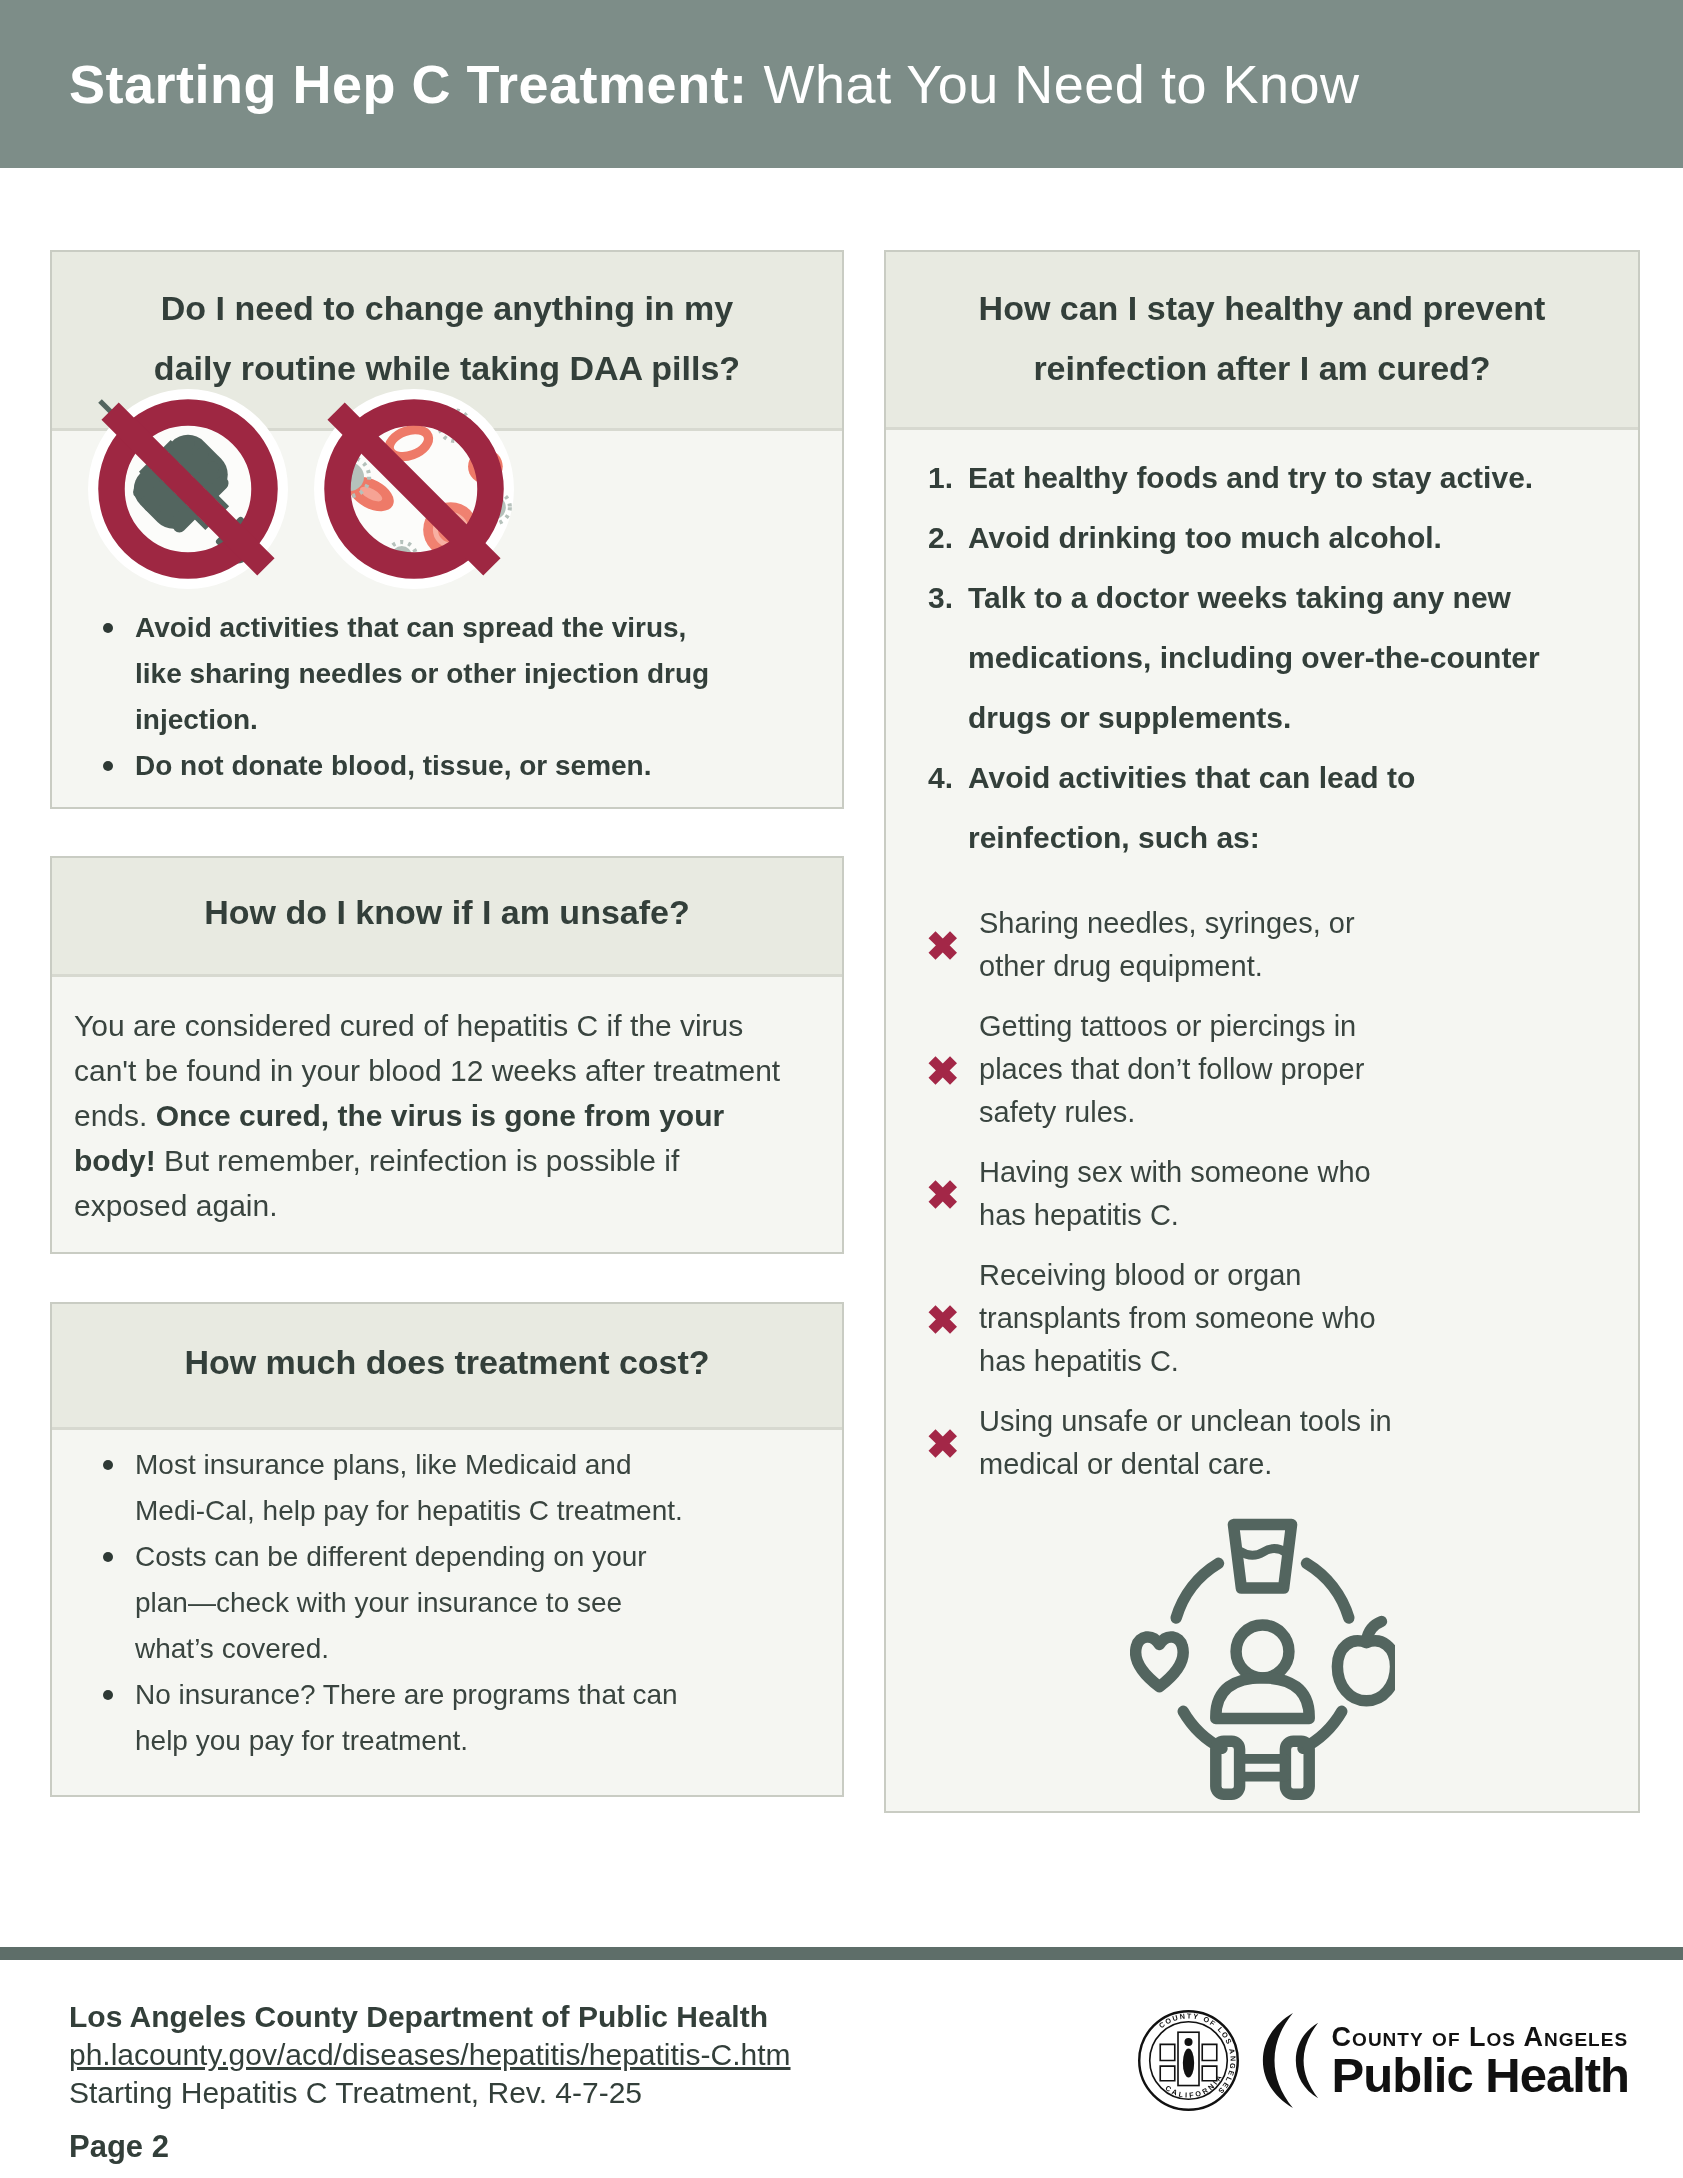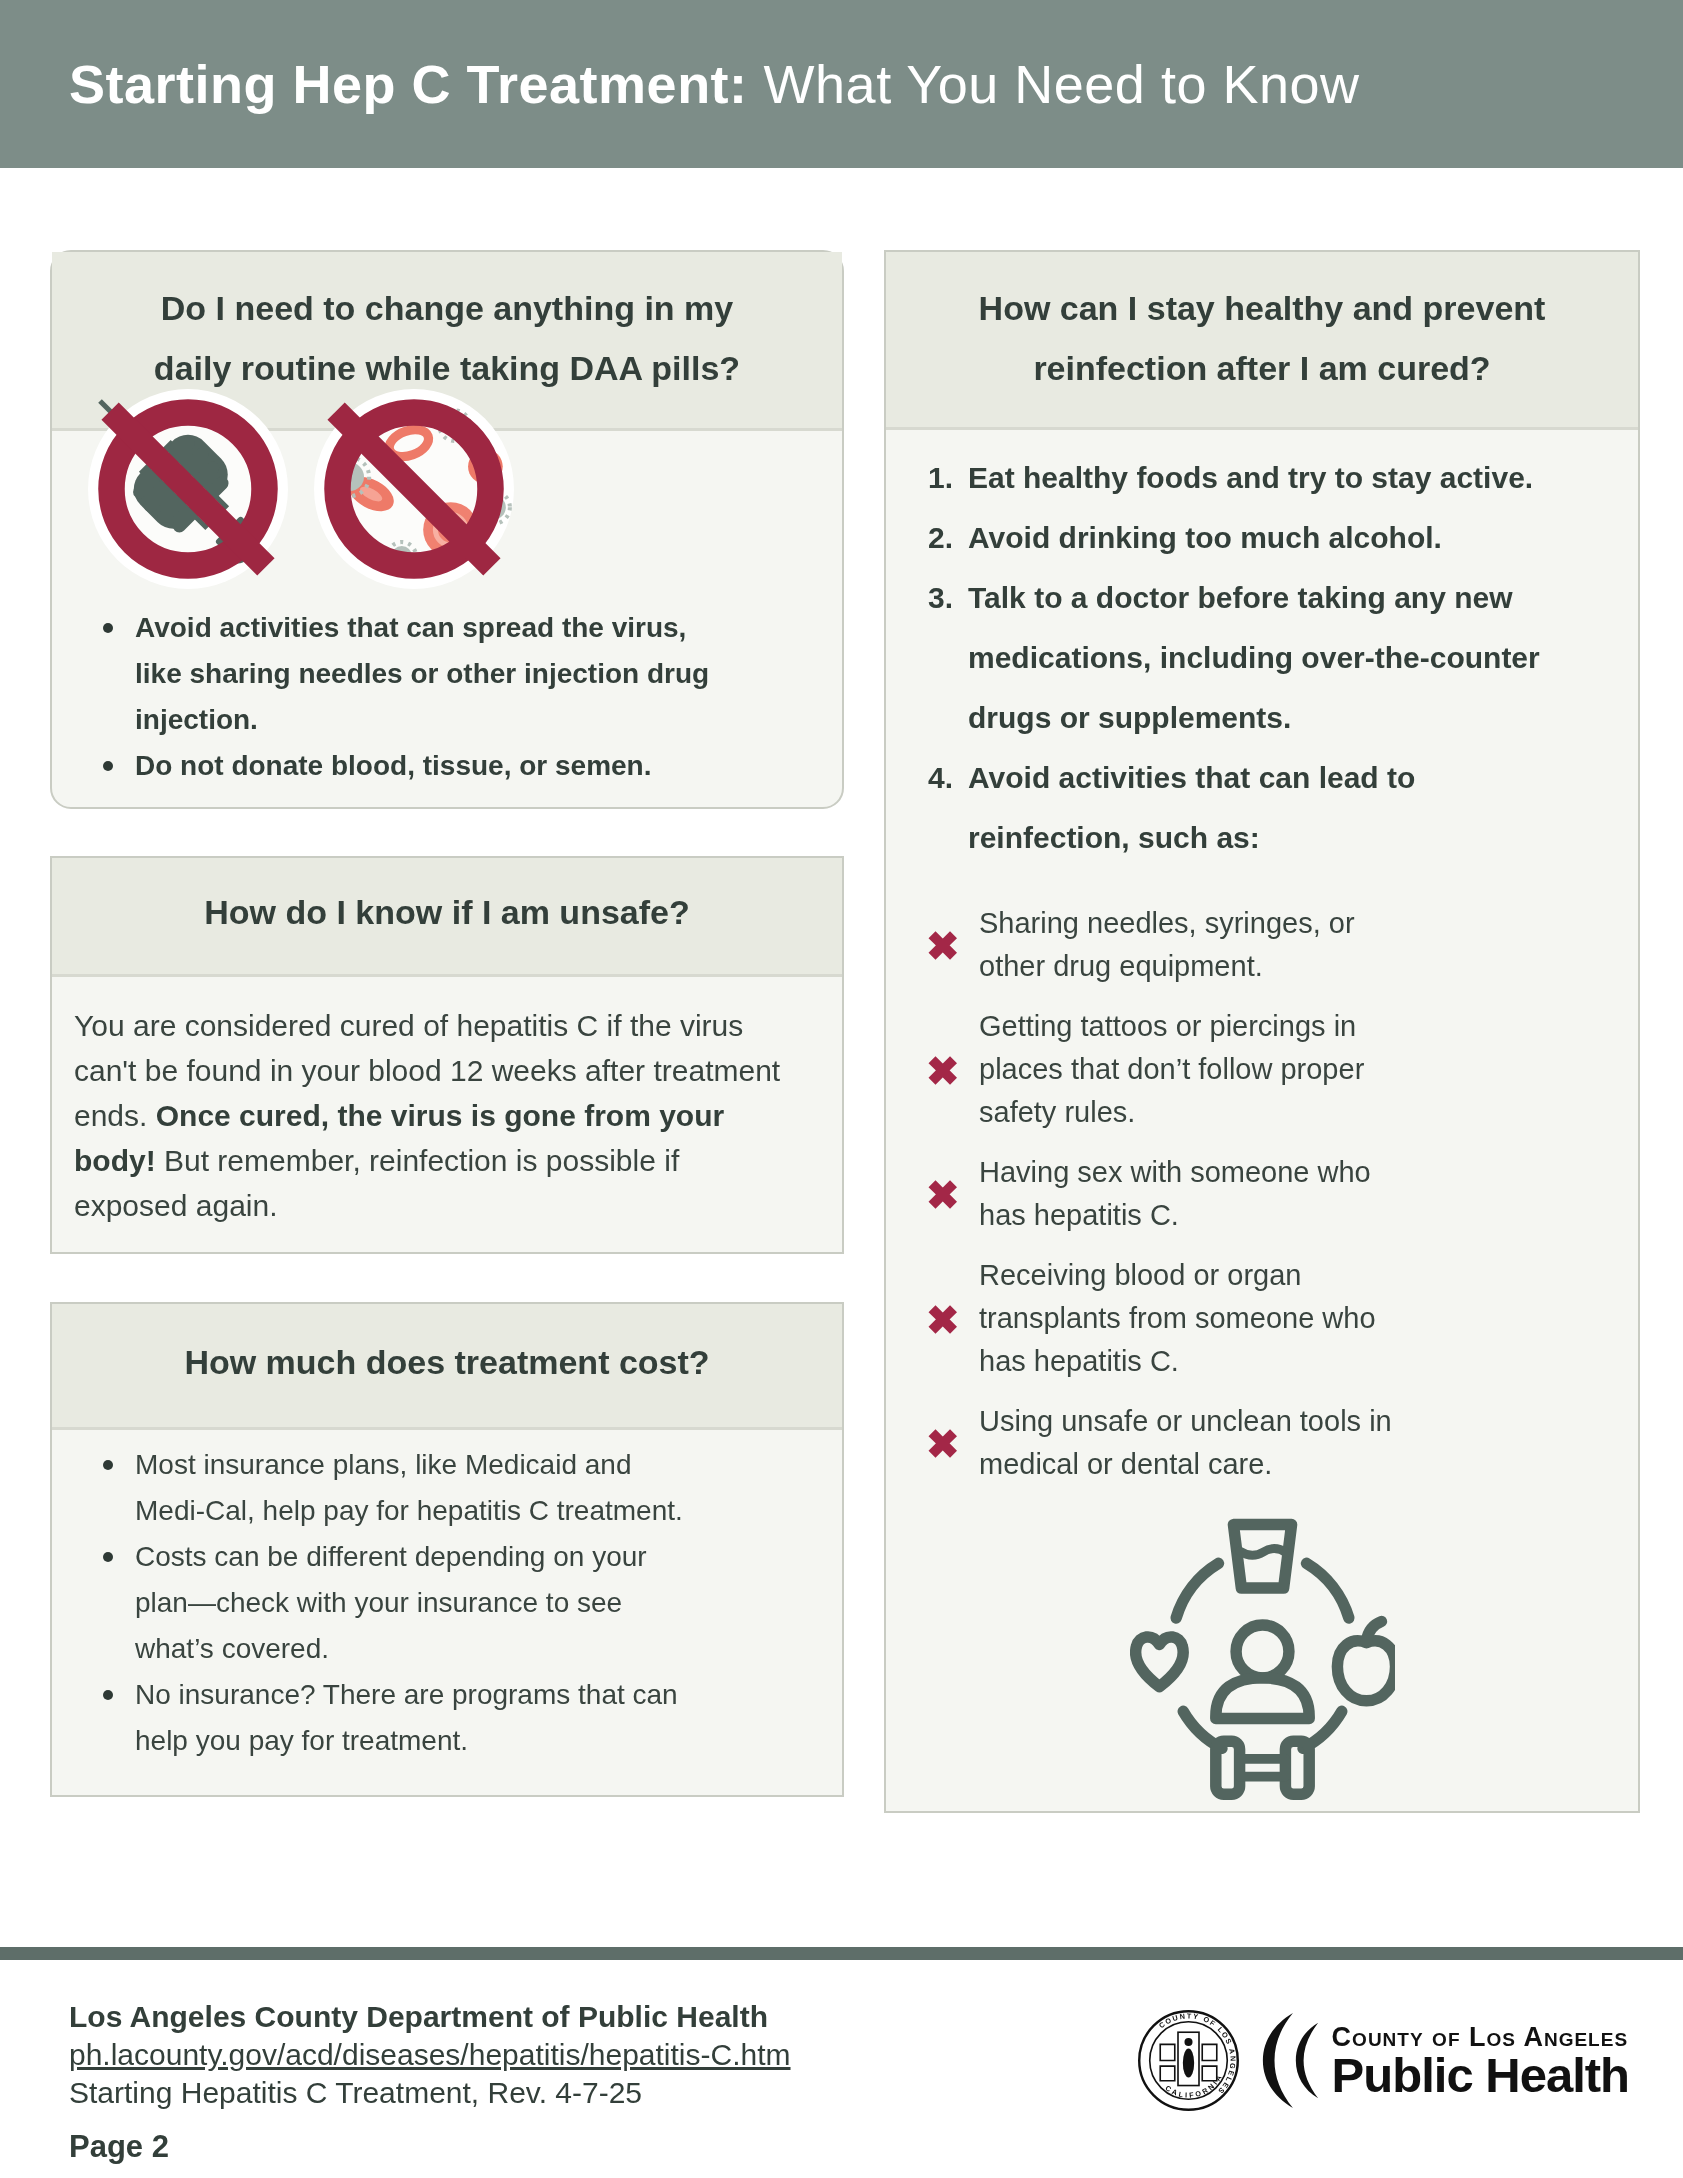--- a/index.html
+++ b/index.html
@@ -23,21 +23,21 @@
 
   .card { border:2px solid #c9ccc3; background:#f5f6f2; }
   .card-head {
     background:#e8eae1; border-bottom:3px solid #d7d9d0;
     text-align:center; font-weight:700; font-size:34px; color:#333f3a;
     line-height:60px;
   }
   .card-head .title { display:block; margin:0 auto; }
 
   
-  .box1 { height:559px;border-radius:21px; }
+  .box1 { height:559px; }
   .box1 .card-head { height:179px; padding-top:26px; }
   .box1 .card-head .title { max-width:658px; }
   .no-icons { position:relative; z-index:2; display:flex; gap:22px; margin:-44px 0 0 34px; }
   .no-icon { width:204px; height:204px; flex:none; }
 
   .bullets { list-style:none; margin:14px 28px 0 49px; }
   .bullets li { position:relative; padding-left:34px; font-size:28px; line-height:46px; }
   .bullets li + li { margin-top:0px; }
   .bullets li .dot {
     position:absolute; left:2px; top:18px; width:10px; height:10px;
@@ -224,21 +224,21 @@
           </li>
           <li>
             <span class="num">2.</span>
             <span class="txt">
                 <span class="ln">Avoid drinking too much alcohol.</span>
               </span>
           </li>
           <li>
             <span class="num">3.</span>
             <span class="txt">
-              <span class="ln">Talk to a doctor before taking any new</span>
+              <span class="ln">Talk to a doctor weeks taking any new</span>
               <span class="ln">medications, including over-the-counter</span>
               <span class="ln">drugs or supplements.</span>
             </span>
           </li>
           <li>
             <span class="num">4.</span>
             <span class="txt">
               <span class="ln">Avoid activities that can lead to</span>
               <span class="ln">reinfection, such as:</span>
             </span>

